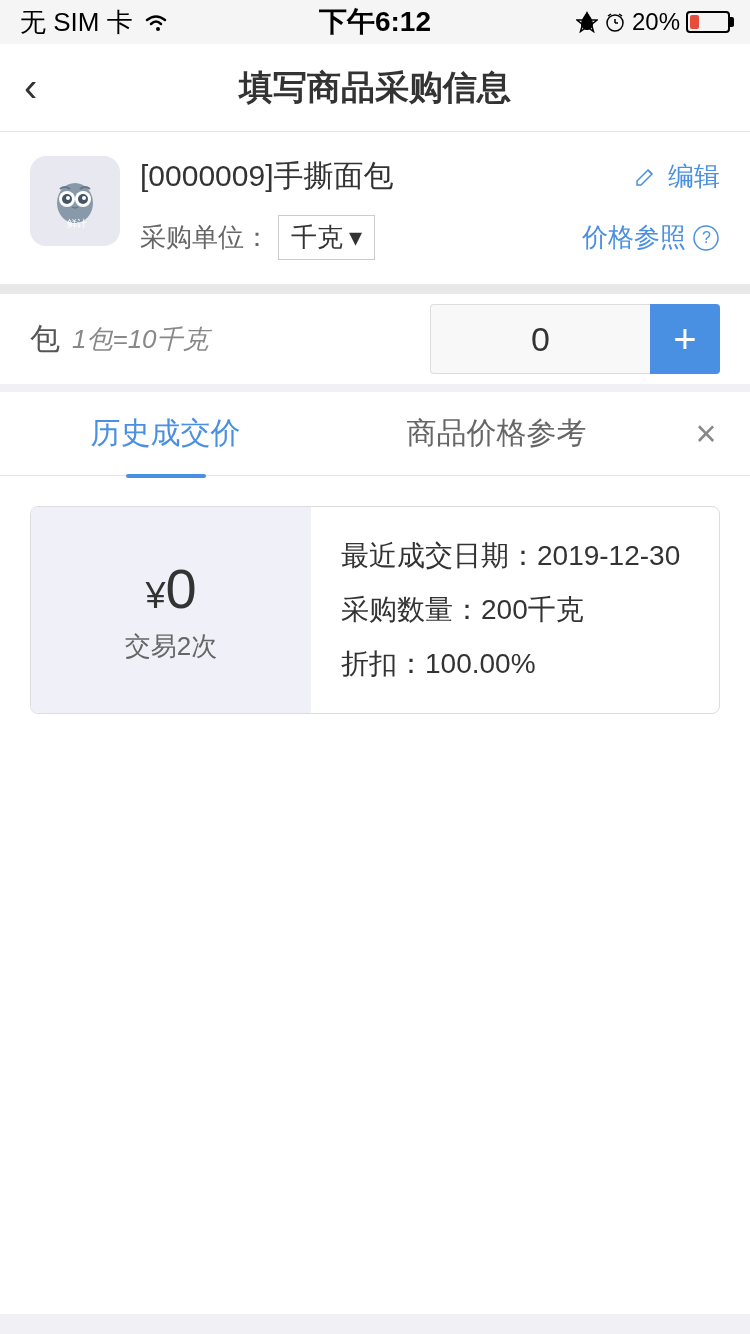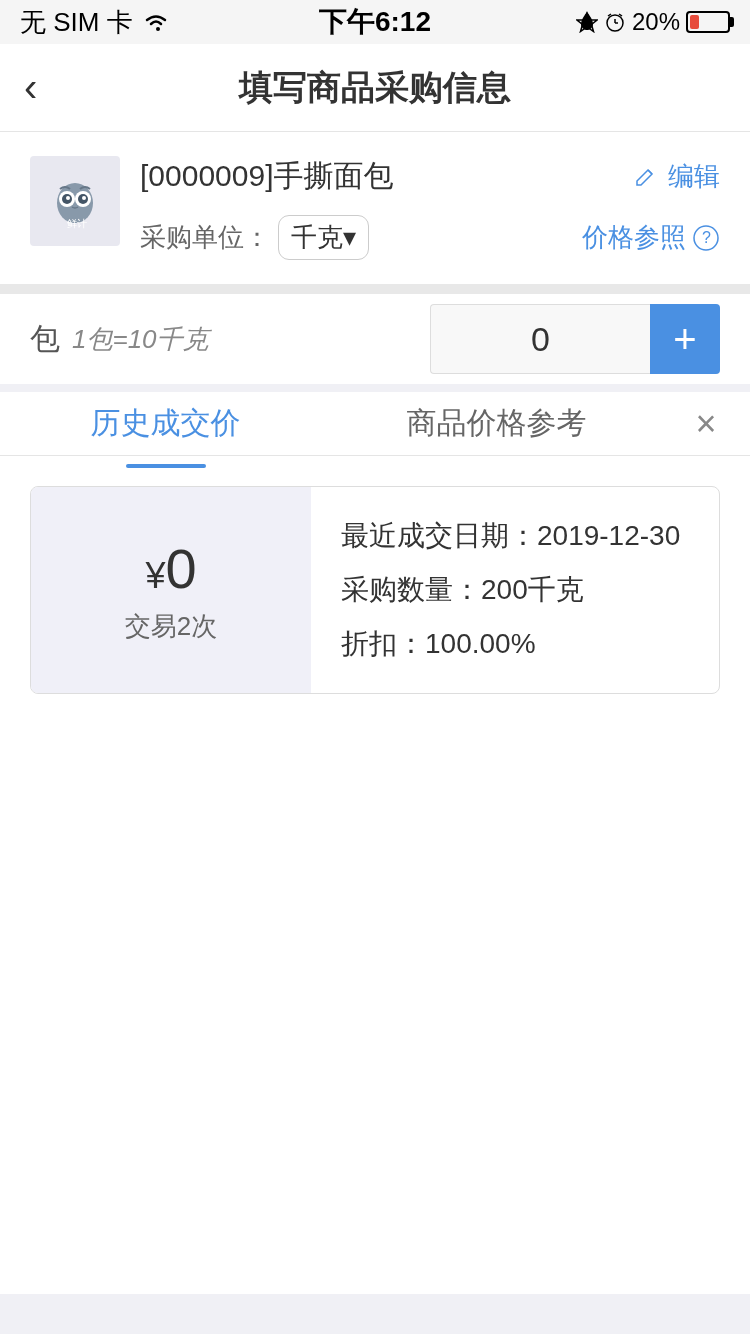--- a/index.html
+++ b/index.html
@@ -104,21 +104,21 @@
       padding: 24px 30px;
       display: flex;
       align-items: flex-start;
       gap: 20px;
       margin-top: 0;
     }
     .product-logo {
       width: 90px;
       height: 90px;
       background: #e8e8f0;
-      border-radius: 4px;
+      border-radius: 16px;
       display: flex;
       align-items: center;
       justify-content: center;
       flex-shrink: 0;
     }
     .owl-icon {
       width: 60px;
       height: 60px;
     }
     .product-info {
@@ -152,24 +152,25 @@
       font-size: 26px;
       color: #666;
       display: flex;
       align-items: center;
       gap: 8px;
     }
     .unit-select {
       display: inline-flex;
       align-items: center;
       border: 1px solid #ccc;
-      border-radius: 11px;
+      border-radius: 0;
       padding: 4px 12px;
       font-size: 26px;
       color: #333;
+      gap: 6px;
       background: #fff;
     }
     .price-ref {
       font-size: 26px;
       color: #4a90e2;
       display: flex;
       align-items: center;
       gap: 6px;
       cursor: pointer;
     }
@@ -237,21 +238,21 @@
     .tabs-section {
       width: 750px;
       background: #fff;
       margin-top: 8px;
     }
     .tabs-header {
       display: flex;
       align-items: center;
       border-bottom: 1px solid #e5e5e5;
       position: relative;
-      height: 64px;
+      height: 84px;
     }
     .tab-item {
       flex: 1;
       display: flex;
       flex-direction: column;
       align-items: center;
       justify-content: center;
       height: 88px;
       font-size: 30px;
       cursor: pointer;

